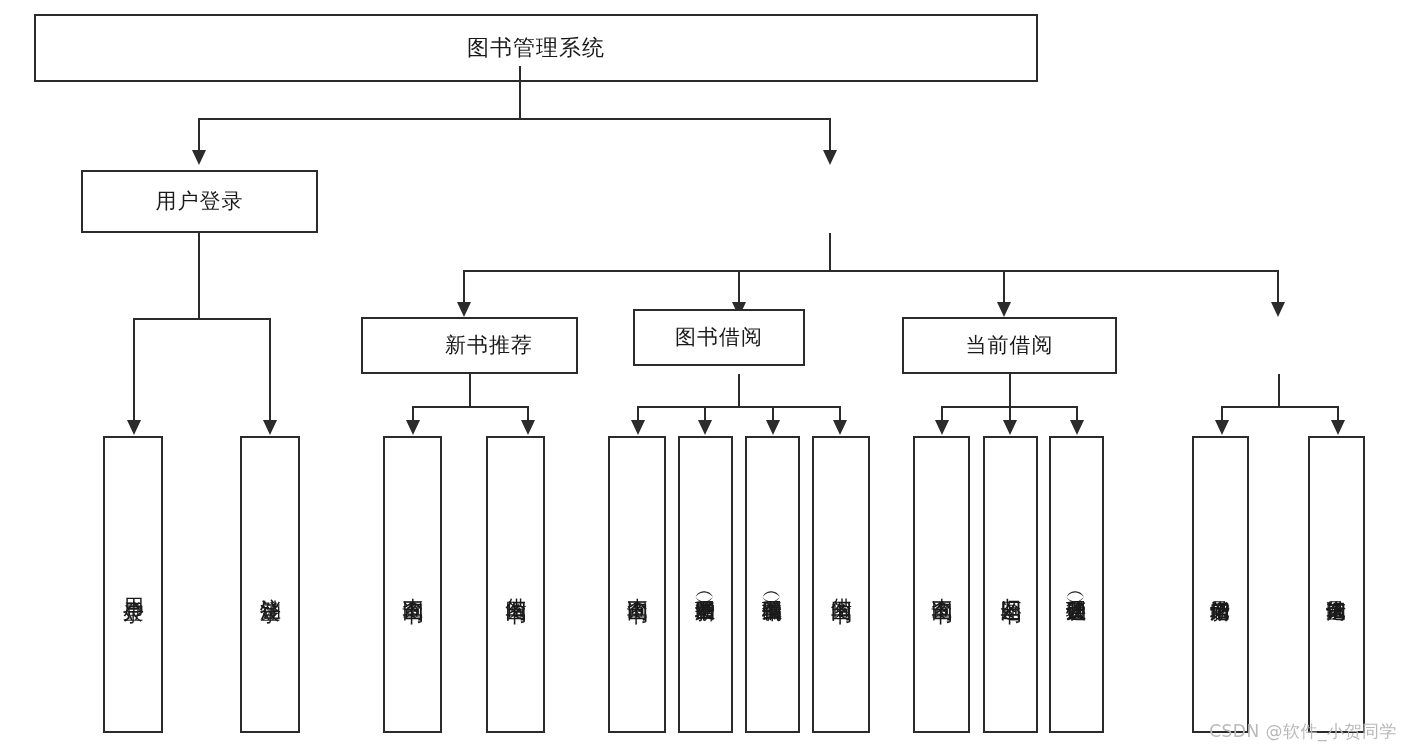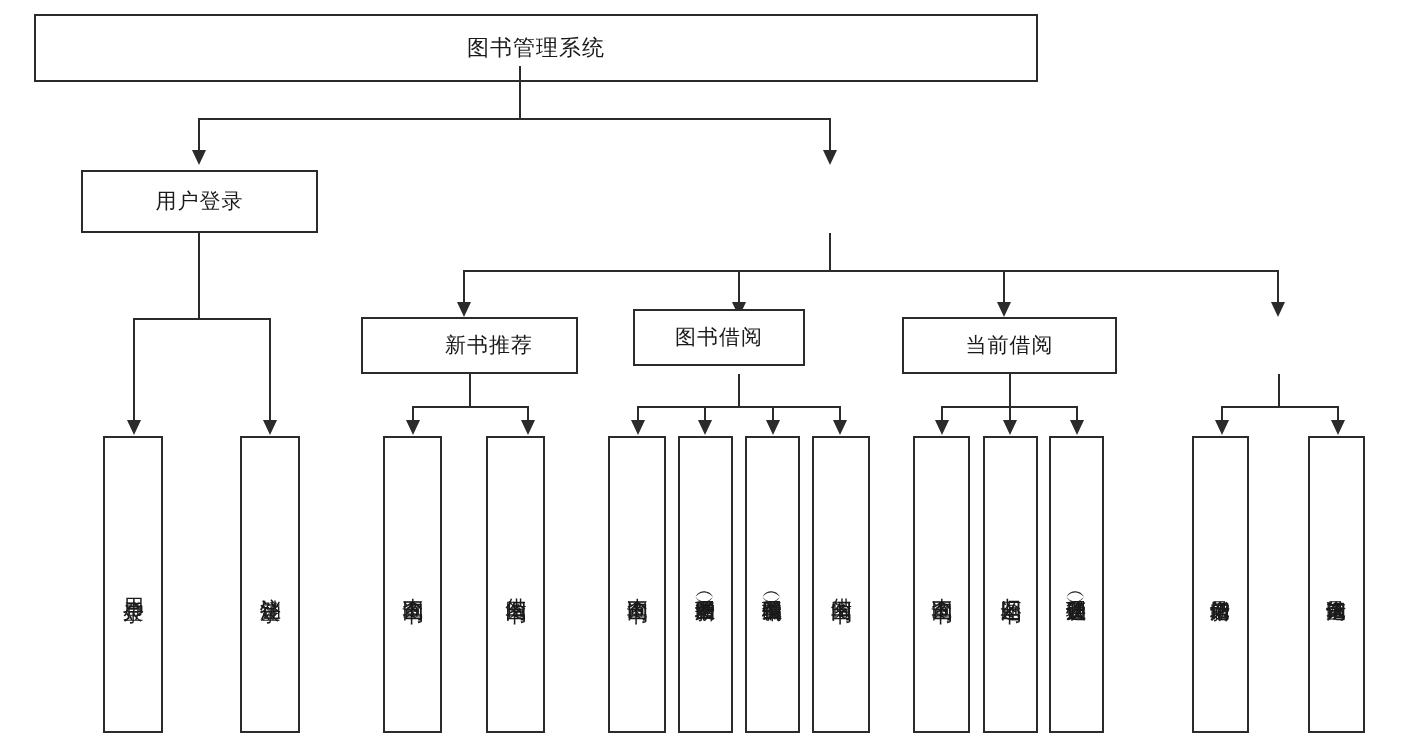--- a/index.html
+++ b/index.html
@@ -219,14 +219,15 @@
     <span class="vlabel">确认归还（管理员）</span>
   </div>
 
   <div class="leaf tall-text" style="left:1192px; top:436px; width:57px; height:297px;">
     <span class="vlabel">新增借阅记录</span>
   </div>
   <div class="leaf tall-text" style="left:1308px; top:436px; width:57px; height:297px;">
     <span class="vlabel">查询借阅记录</span>
   </div>
 
+  <div id="watermark">CSDN @软件_小贺同学</div>
 
 </div>
 
 </body></html>

